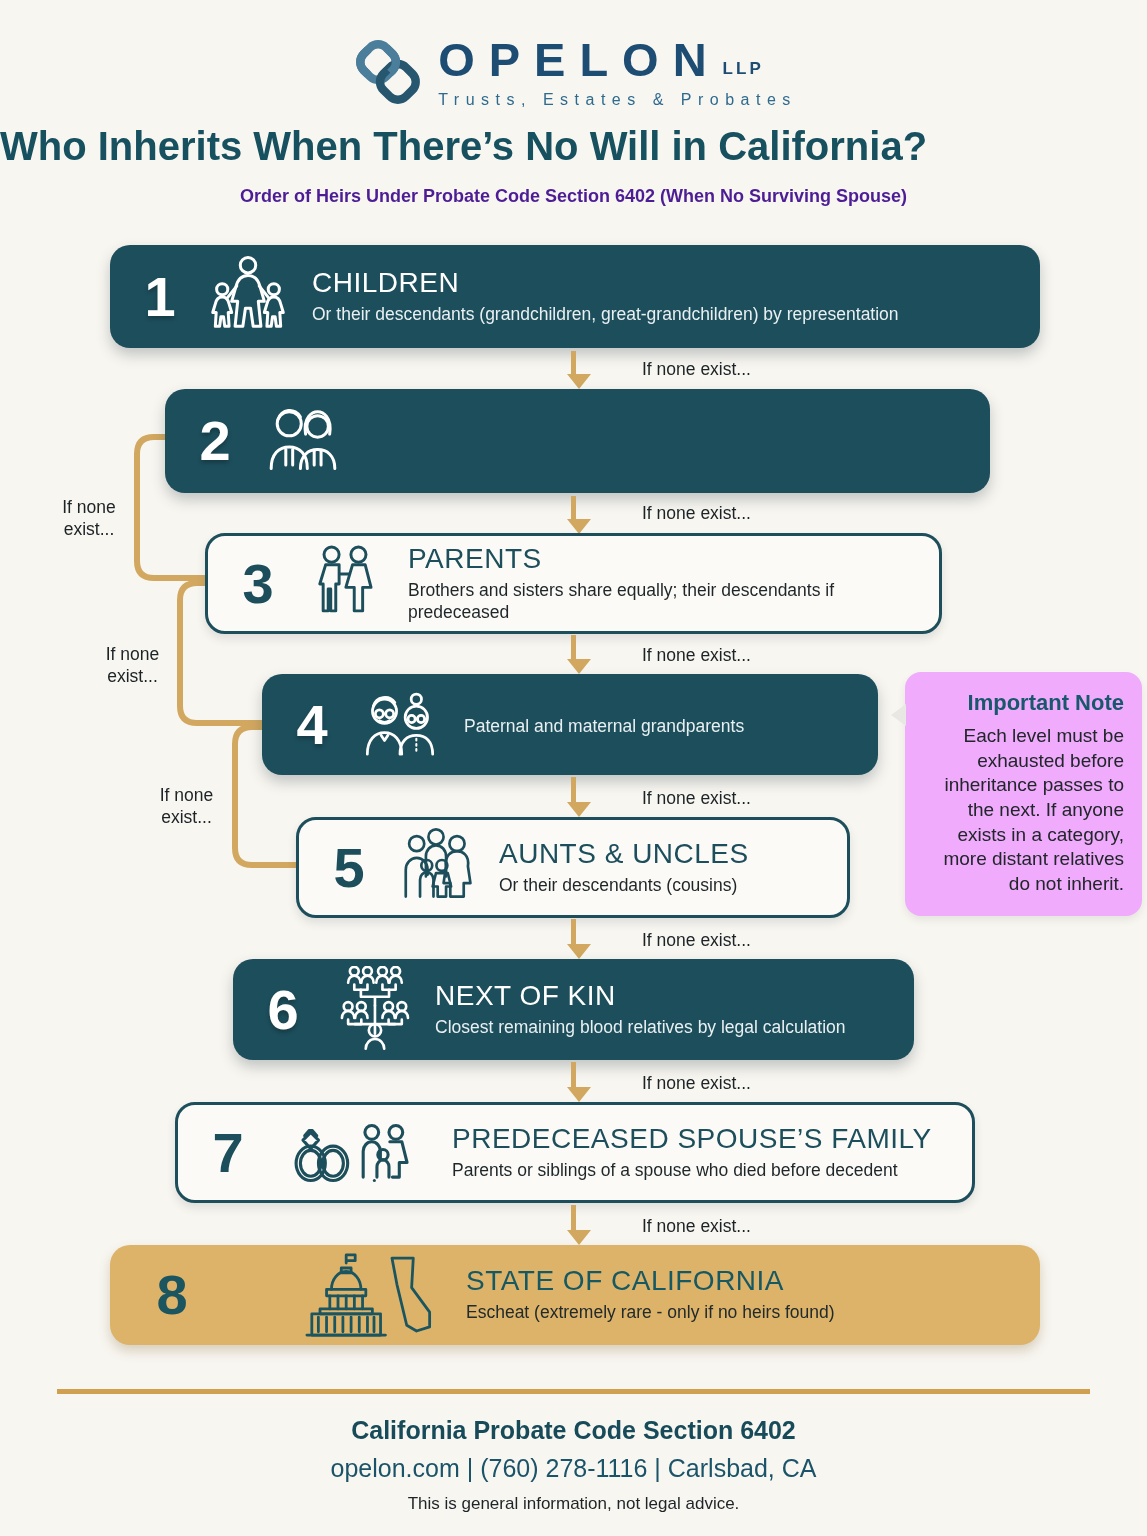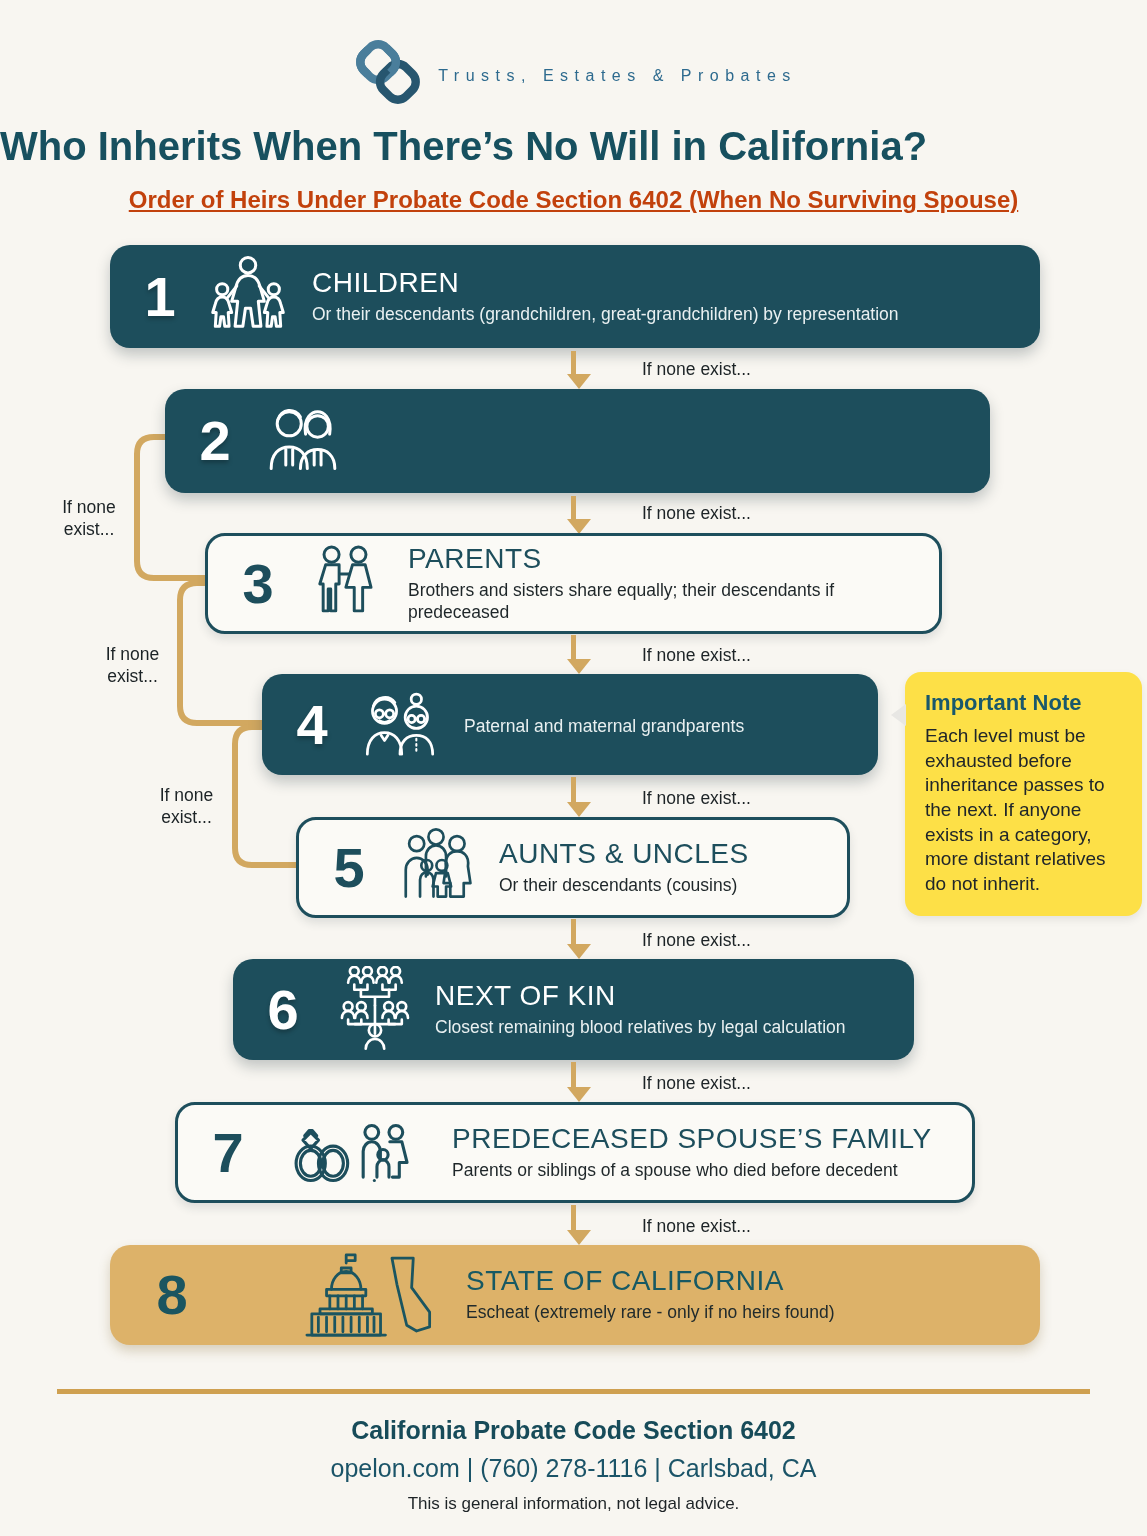--- a/index.html
+++ b/index.html
@@ -12,21 +12,21 @@
   .logo-row{position:absolute;top:34px;left:0;width:100%;display:flex;justify-content:center;align-items:center;gap:12px;}
   .knot{width:76px;height:76px;flex:0 0 auto;}
   .brand-col{display:flex;flex-direction:column;}
   .brand-line{display:flex;align-items:flex-end;}
   .brand-name{font-size:47px;font-weight:700;letter-spacing:14px;color:#1e4d73;line-height:1;}
   .brand-suffix{font-size:17px;font-weight:600;letter-spacing:3px;color:#1e4d73;margin-left:2px;margin-bottom:4px;}
   .brand-tagline{font-size:16px;font-weight:500;letter-spacing:6.5px;color:#2d6a8e;margin-top:8px;}
   .page-title{position:absolute;top:124px;left:0;width:100%;
     font-size:40px;font-weight:700;color:#17505f;}
   .page-subtitle{position:absolute;top:186px;left:0;width:100%;text-align:center;
-    font-size:24px;font-weight:700;color:#c2410c;text-decoration:underline;}
+    font-size:18px;font-weight:700;color:#4c1d95;}
   
   .step{position:absolute;display:flex;align-items:center;border-radius:20px;padding:0 24px;box-sizing:border-box;}
   .step.dark{background:#1d4e5c;box-shadow:0 7px 14px rgba(30,50,60,.25);}
   .step.light{background:#fbfaf6;border:3px solid #1d4e5c;box-shadow:0 5px 10px rgba(30,50,60,.12);}
   .step.gold{background:#ddb269;box-shadow:0 6px 12px rgba(120,90,30,.25);}
   .num{flex:0 0 52px;text-align:center;font-size:56px;font-weight:700;line-height:1;}
   .dark .num{color:#ffffff;text-shadow:0 3px 4px rgba(0,0,0,.25);}
   .light .num{color:#1d4e5c;}
   .gold .num{color:#1b5560;}
   .icon{flex:0 0 auto;margin:0 18px 0 16px;display:flex;align-items:center;}
@@ -46,22 +46,22 @@
   
   .arrow{position:absolute;left:567px;width:13px;}
   .arrow .shaft{width:5px;margin:0 auto;background:#d2a860;}
   .arrow .head{width:0;height:0;margin:0 auto;border-left:12px solid transparent;border-right:12px solid transparent;border-top:15px solid #d2a860;}
   .arrow-label{position:absolute;left:598px;font-size:17.5px;font-weight:500;color:#1c2326;margin-left:44px;}
   
   .connector-layer{position:absolute;inset:0;width:1147px;height:1536px;pointer-events:none;}
   .side-label{position:absolute;font-size:17.5px;font-weight:500;color:#1c2326;text-align:center;line-height:1.25;}
   .side-label span{display:block;}
   
-  .note{position:absolute;left:905px;top:672px;width:237px;height:244px;background:#fde047;
-    border-radius:16px;padding:18px 18px 0 20px;box-sizing:border-box;box-shadow:0 4px 8px rgba(0,0,0,.08);}
+  .note{position:absolute;left:905px;top:672px;width:237px;height:244px;background:#f0abfc;
+    border-radius:16px;padding:18px 18px 0 20px;box-sizing:border-box;box-shadow:0 4px 8px rgba(0,0,0,.08);text-align:right;}
   .note-tail{position:absolute;left:-14px;top:32px;width:0;height:0;
     border-top:11px solid transparent;border-bottom:11px solid transparent;border-right:15px solid #e8e7e4;}
   .note-title{font-size:22px;font-weight:700;color:#19586c;margin-bottom:8px;}
   .note-body{font-size:19px;line-height:1.3;color:#20262a;}
   
   .footer-rule{position:absolute;left:57px;top:1389px;width:1033px;height:5px;background:#cfa050;}
   .footer-code{position:absolute;top:1416px;left:0;width:100%;text-align:center;font-size:25px;font-weight:700;color:#174b59;}
   .footer-contact{position:absolute;top:1454px;left:0;width:100%;text-align:center;font-size:25px;font-weight:500;color:#1b5468;}
   .footer-disclaimer{position:absolute;top:1494px;left:0;width:100%;text-align:center;font-size:17px;color:#1d2326;}
 </style>
@@ -70,20 +70,24 @@
 
 <div class="page">
 
   <div class="logo-row">
     <svg class="knot" viewBox="0 0 100 100" aria-hidden="true">
       <rect x="16" y="16" width="42" height="42" rx="15" fill="none" stroke="#4a7e9b" stroke-width="11" transform="rotate(45 37 37)"></rect>
       <rect x="42" y="42" width="42" height="42" rx="15" fill="none" stroke="#27566f" stroke-width="11" transform="rotate(45 63 63)"></rect>
       <rect x="16" y="16" width="42" height="42" rx="15" fill="none" stroke="#4a7e9b" stroke-width="11" transform="rotate(45 37 37)" stroke-dasharray="40 35"></rect>
     </svg>
     <div class="brand-col">
+      <div class="brand-line">
+        <span class="brand-name">OPELON</span>
+        <span class="brand-suffix">LLP</span>
+      </div>
       <span class="brand-tagline">Trusts, Estates &amp; Probates</span>
     </div>
   </div>
 
   <div class="page-title">Who Inherits When There’s No Will in California?</div>
   <div class="page-subtitle">Order of Heirs Under Probate Code Section 6402 (When No Surviving Spouse)</div>
 
   <svg class="connector-layer" aria-hidden="true">
     <path d="M166 437 L154 437 Q137 437 137 454 L137 561 Q137 578 154 578 L206 578" fill="none" stroke="#d2a860" stroke-width="6" stroke-linecap="round"></path>
     <path d="M206 583 L197 583 Q180 583 180 600 L180 706 Q180 723 197 723 L263 723" fill="none" stroke="#d2a860" stroke-width="6" stroke-linecap="round"></path>

